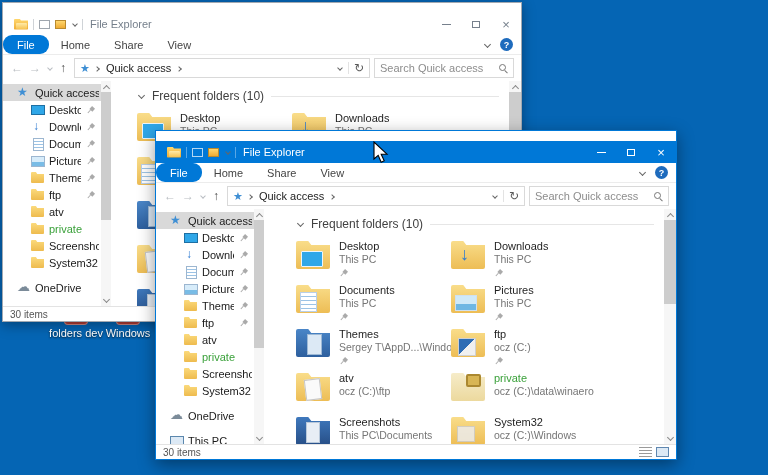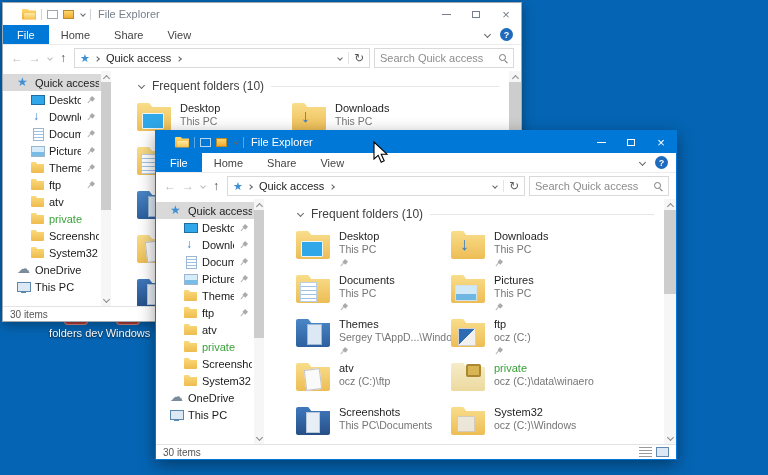--- a/index.html
+++ b/index.html
@@ -18,21 +18,21 @@
     background:linear-gradient(180deg,#e05a4e,#b03a33); box-shadow:inset 0 0 0 1px rgba(255,255,255,.4); }
   .dicon-label { margin-top:2px; color:#fff; font-size:11px; text-shadow:0 1px 2px rgba(0,0,0,.75); white-space:nowrap; }
 
   
   .win { position:absolute; display:flex; flex-direction:column; background:#fff; }
   .win.inactive { left:2px; top:2px; width:520px; height:320px; z-index:2;
     border:1px solid #a3a9b1; box-shadow:0 3px 12px rgba(0,0,0,.35); }
   .win.active { left:155px; top:130px; width:522px; height:330px; z-index:3;
     border:1px solid #0078d7; box-shadow:0 5px 16px rgba(0,0,0,.4); }
 
-  .titlebar { height:22px; flex:none; display:flex; align-items:center; padding-left:19px; }
+  .titlebar { height:22px; flex:none; display:flex; align-items:center; padding-left:11px;margin-top:10px; }
   .active .titlebar { background:#0078d7; color:#fff; }
   .inactive .titlebar { background:#fff; color:#76808c; }
 
   .qat { display:flex; align-items:center; gap:5px; height:100%; }
   .fe-icon { width:14px; height:11px; position:relative; flex:none; }
   .fe-icon::before { content:""; position:absolute; inset:0;
     background:linear-gradient(180deg,#ffd76e,#efab33);
     clip-path:polygon(0 0,40% 0,50% 18%,100% 18%,100% 100%,0 100%); border-radius:1px; }
   .fe-icon::after { content:""; position:absolute; left:2px; top:4px; right:1px; bottom:1px;
     background:linear-gradient(180deg,#ffeaa8,#f7c452); border-radius:1px; }
@@ -42,21 +42,21 @@
   .title-text { font-size:11px; margin-left:2px; white-space:nowrap; }
 
   .caption { margin-left:auto; display:flex; height:100%; }
   .cbtn { width:30px; height:100%; display:flex; align-items:center; justify-content:center; }
   .g-min { width:9px; height:1px; background:currentColor; }
   .g-max { width:8px; height:7px; border:1px solid currentColor; }
   .g-close { font-size:13px; line-height:1; }
 
   .tabsrow { height:20px; flex:none; display:flex; align-items:stretch; background:#fff;
     border-bottom:1px solid #ececec; color:#444; }
-  .tab { display:flex; align-items:center; padding:0 12px; }
+  .tab { display:flex; align-items:center; padding:0 12px;border-radius:9px; }
   .tab-file { background:#0078d7; color:#fff; padding:0 14px; }
   .ribright { margin-left:auto; display:flex; align-items:center; gap:9px; padding-right:8px; }
   .help { width:13px; height:13px; border-radius:50%; background:#1e6bbd; color:#fff;
     font-size:9px; font-weight:bold; display:flex; align-items:center; justify-content:center; }
 
   .addrrow { height:26px; flex:none; display:flex; align-items:center; gap:4px;
     padding:0 7px; background:#fff; }
   .navbtn { font-size:12px; color:#b9bdc2; width:14px; text-align:center; }
   .navbtn.up { color:#4a4a4a; }
   .crumbbox { flex:1; height:20px; border:1px solid #d9d9d9; background:#fff;
@@ -85,21 +85,21 @@
   .chv.tiny { width:6px; height:6px; } .chv.tiny::before { width:3px; height:3px; }
   .chv.dim::before { border-color:#b9bdc2; }
 
   
   .content { flex:1; min-height:0; display:flex; background:#fff; }
 
   .nav { width:98px; flex:none; overflow:hidden; padding-top:3px; }
   .srow { height:17px; display:flex; align-items:center; gap:5px; padding-left:14px; padding-right:2px; }
   .srow.ind { padding-left:28px; }
   .srow.sel { background:#d9d9d9; }
-  .srow.gap { margin-top:0; }
+  .srow.gap { margin-top:8px; }
   .slabel { color:#1a1a1a; white-space:nowrap; overflow:hidden; }
   .slabel.green { color:#3aa13a; }
   .sic { width:13px; height:11px; position:relative; flex:none; }
   .sic::before { position:absolute; }
   .si-quick-access::before { content:"★"; color:#3f8fd4; font-size:12px; line-height:11px; left:0; top:0; }
   .si-desktop::before { content:""; left:0; top:1px; width:12px; height:8px; background:#2fa7e8; border:1px solid #1d6fa3; }
   .si-downloads::before { content:"↓"; color:#2f7bd1; font-weight:bold; font-size:12px; line-height:11px; left:2px; }
   .si-documents::before { content:""; left:2px; top:0; width:9px; height:11px; border:1px solid #9cb6d0;
     background:repeating-linear-gradient(180deg,#fff 0 2px,#9cc3e5 2px 3px); }
   .si-pictures::before { content:""; left:0; top:1px; width:12px; height:9px; border:1px solid #9cb6d0;

